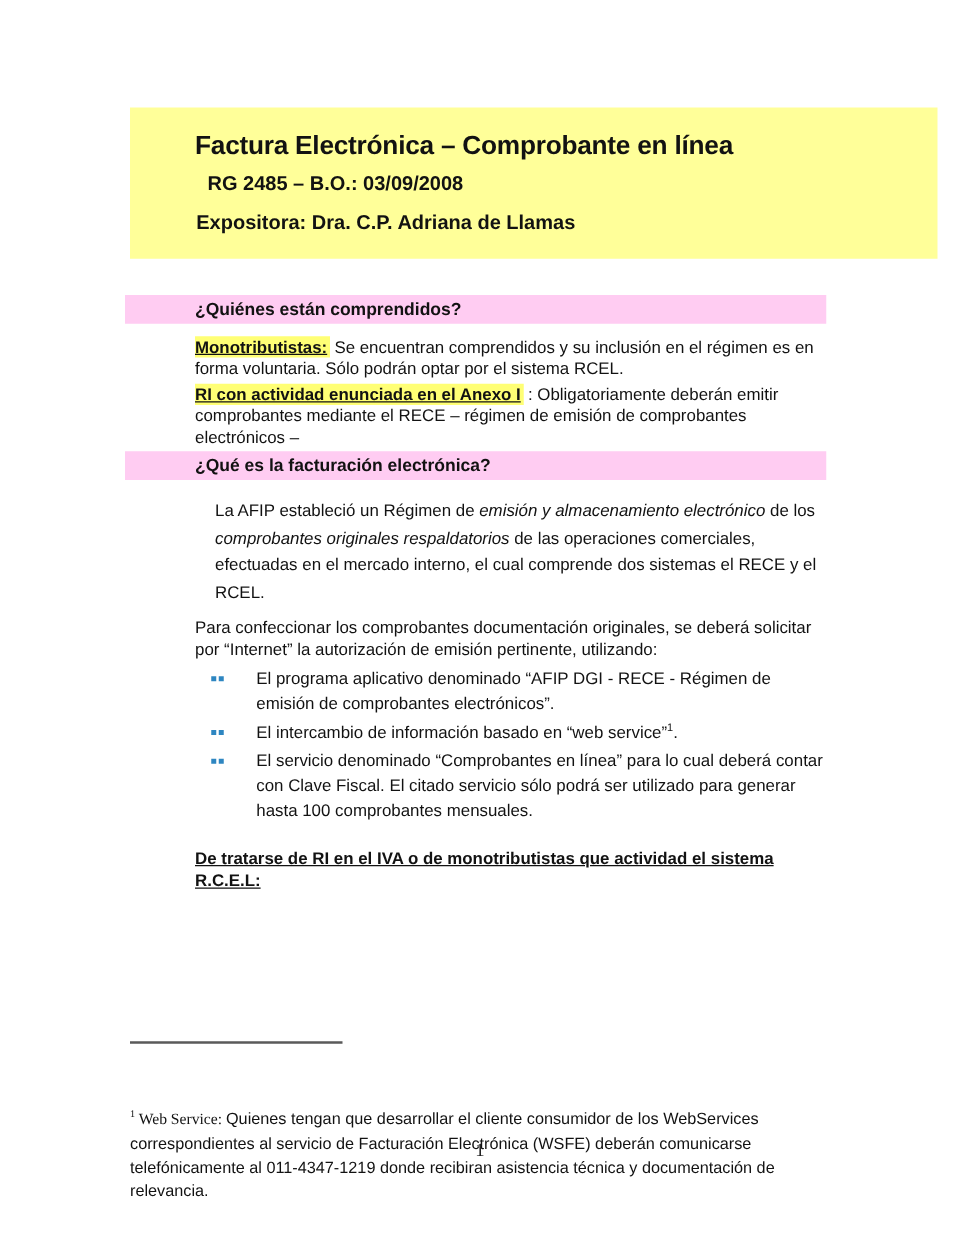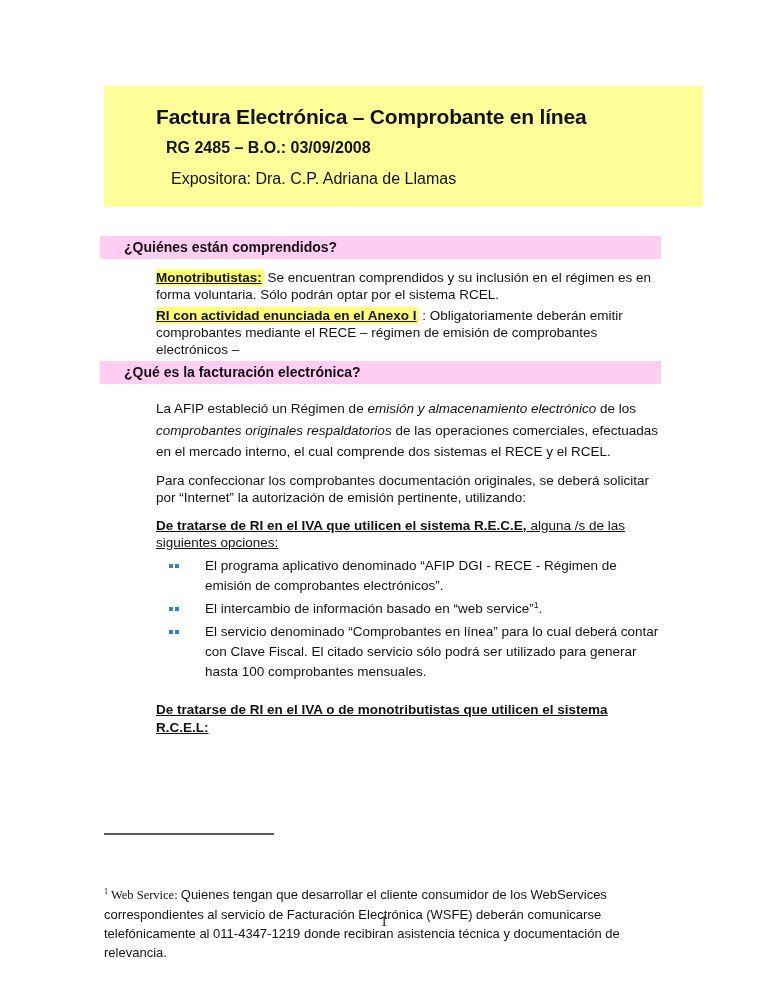--- a/index.html
+++ b/index.html
@@ -3,44 +3,44 @@
 <meta charset="utf-8">
 <style>
   html, body { margin:0; padding:0; background:#ffffff; }
   .page {
     position:relative; width:768px; height:994px; background:#ffffff;
     font-family:"Liberation Sans", sans-serif; color:#121212; overflow:hidden;
   }
 
   
   .header-box {
-    position:absolute; left:104px; top:86px; width:599px; height:121px;
+    position:absolute; left:104px; top:86px; width:646px; height:121px;
     background:var(--header-bg,#FFFF99); box-sizing:border-box; padding:19px 1px 0 52px;
   }
   .header-title { font-size:21px; font-weight:bold; letter-spacing:-0.2px; }
   .header-sub   { font-size:16px; font-weight:bold; margin:10px 0 0 10px; }
-  .header-speaker { font-size:16px; font-weight:normal; margin:13px 0 0 15px; }
+  .header-speaker { font-size:16px; font-weight:bold; margin:13px 0 0 1px; }
 
   
   .content { position:absolute; left:100px; top:236px; width:561px; font-size:13.5px; line-height:17px; }
 
   .bar {
     height:23px; line-height:23px; background:var(--bar-bg,#FFCCF2);
-    font-weight:bold; font-size:14px; padding-left:24px; box-sizing:border-box;
+    font-weight:bold; font-size:14px; padding-left:56px; box-sizing:border-box;
   }
   .bar2 { margin-top:3px; }
 
   .para { margin:10px 0 0 56px; }
   .para-gap { margin-top:4px; }
   .term {
     font-weight:bold; text-decoration:underline;
     background:var(--highlight,#FFFF75); padding:1px 2px 1px 0;
   }
 
-  .afip { margin:14px 0 0 56px; line-height:21.5px; }
+  .afip { margin:14px 0 0 72px; line-height:21.5px; }
   .ital { font-style:italic; }
 
   .confec { margin:9px 0 0 56px; line-height:17.5px; }
 
   .h-rece { margin:10px 0 0 56px; line-height:17px; }
   .h-rece .b { font-weight:bold; }
   .h-rece span { text-decoration:underline; }
 
   ul.blist { list-style:none; margin:5px 0 0 56px; padding:0; }
   ul.blist li { position:relative; padding-left:49px; line-height:20px; margin-top:3px; }
@@ -90,40 +90,37 @@
 
 
     <div class="bar bar2">¿Qué es la facturación electrónica?</div>
 
     <div class="afip">
       <span>La AFIP estableció un Régimen de </span><span class="ital">emisión y almacenamiento electrónico</span><span> de los </span><span class="ital">comprobantes originales respaldatorios</span><span> de las operaciones comerciales, efectuadas en el mercado interno, el cual comprende dos sistemas el RECE y el RCEL.</span>
     </div>
 
     <div class="confec"> Para confeccionar los comprobantes documentación originales, se deberá solicitar por “Internet” la autorización de emisión pertinente, utilizando:</div>
 
-    <div class="h-rece">
-      <span class="b">De tratarse de RI en el IVA que utilicen el sistema R.E.C.E,</span><span> alguna /s de las siguientes opciones:</span>
-    </div>
 
     <ul class="blist">
       <li>
         <span class="bm"></span>
         <span>El programa aplicativo denominado “AFIP DGI - RECE - Régimen de emisión de comprobantes electrónicos”.</span>
       </li>
       <li>
         <span class="bm"></span>
         <span>El intercambio de información basado en “web service”</span><sup>1</sup><span>.</span>
       </li>
       <li>
         <span class="bm"></span>
         <span>El servicio denominado “Comprobantes en línea” para lo cual deberá contar con Clave Fiscal. El citado servicio sólo podrá ser utilizado para generar hasta 100 comprobantes mensuales.</span>
       </li>
     </ul>
 
-    <div class="h-rcel">De tratarse de RI en el IVA o de monotributistas que utilicen el sistema R.C.E.L:</div>
+    <div class="h-rcel">De tratarse de RI en el IVA o de monotributistas que actividad el sistema R.C.E.L:</div>
 
   </div>
 
   <div class="footnote-rule"></div>
 
   <div class="footnote">
     <span class="fn-serif"><sup>1</sup><span> Web Service: </span></span><span>Quienes tengan que desarrollar el cliente consumidor de los WebServices correspondientes al servicio de Facturación Electrónica (WSFE) deberán comunicarse telefónicamente al 011-4347-1219 donde recibiran asistencia técnica y documentación de relevancia.</span>
   </div>
 
   <div class="page-number">1</div>

